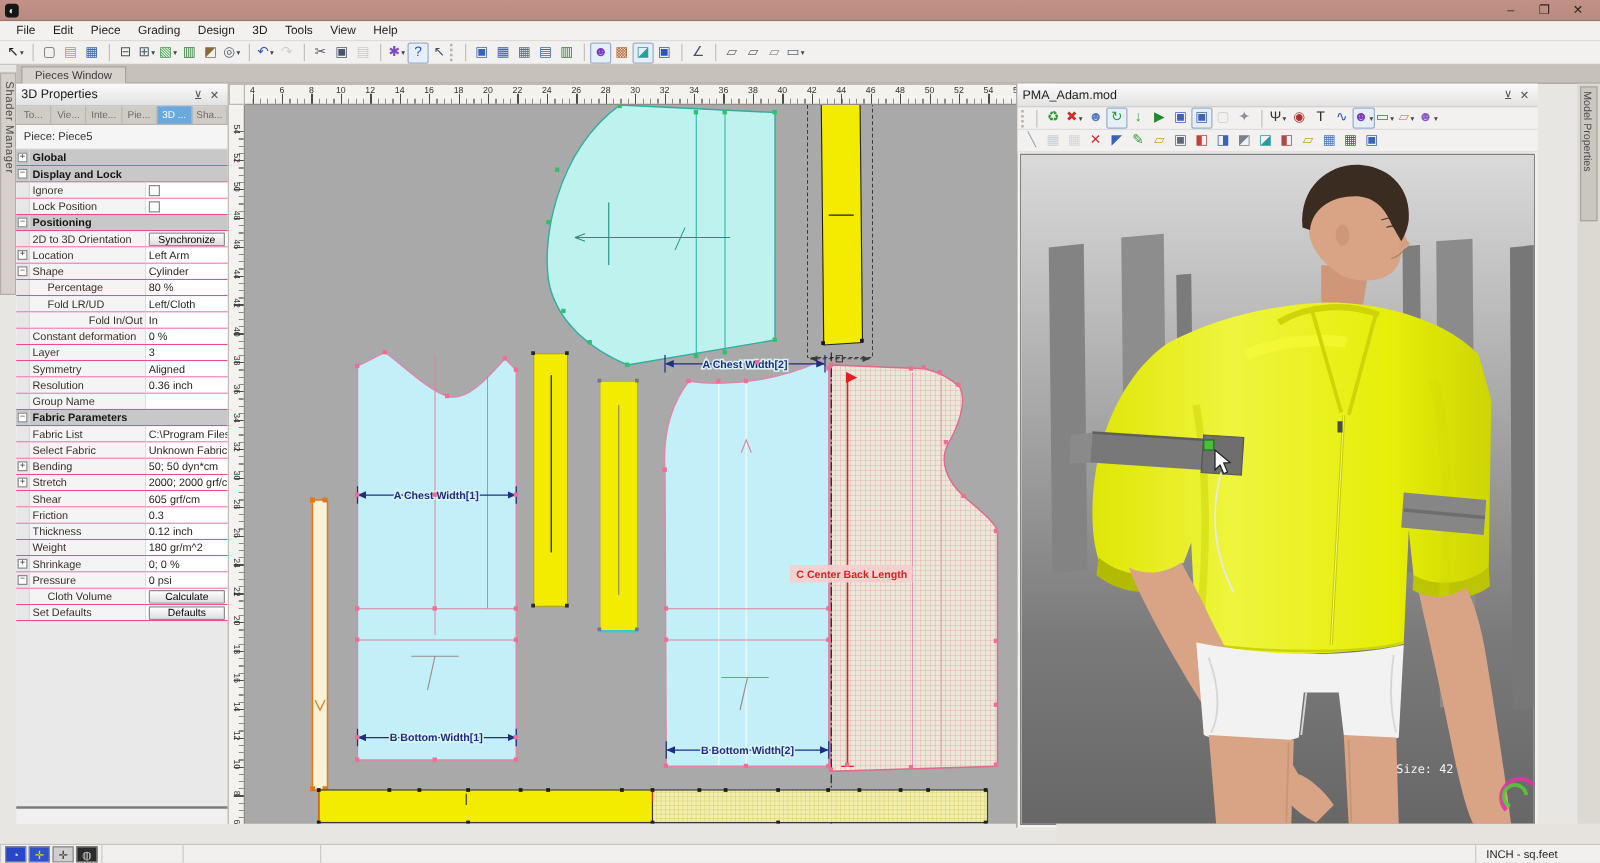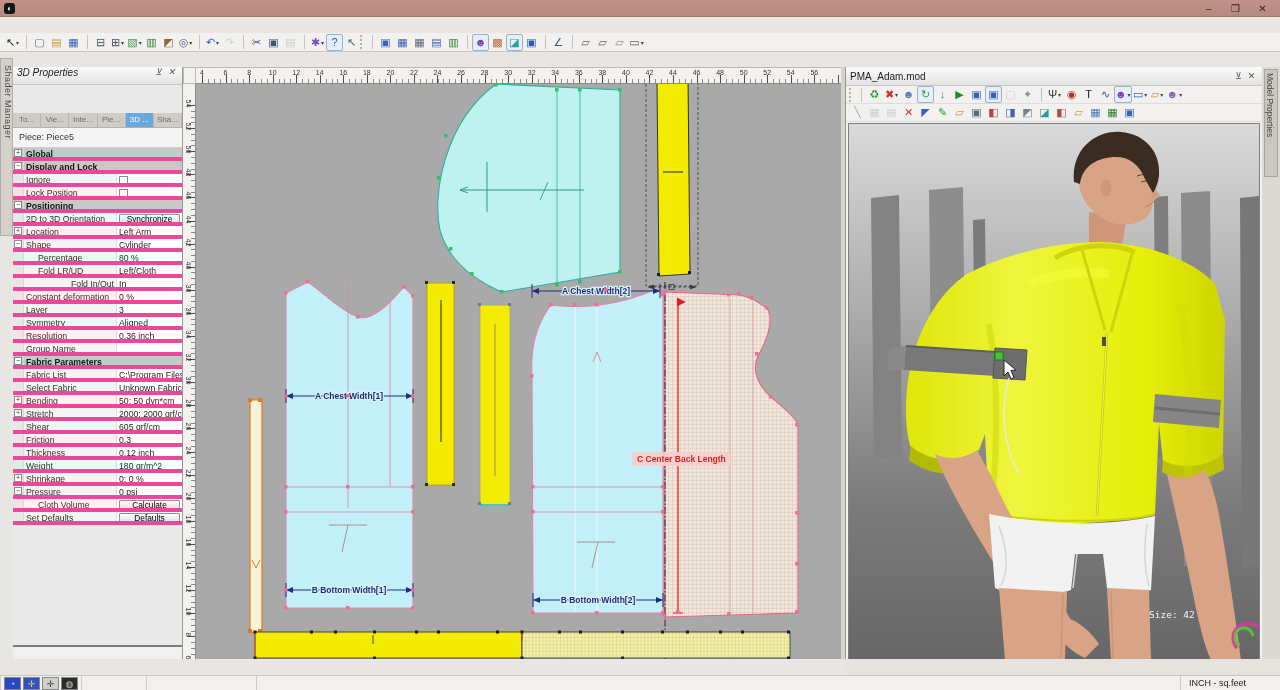--- a/index.html
+++ b/index.html
@@ -32,29 +32,29 @@
   
   #mditabs{left:13px;top:52px;width:1267px;height:15px;background:#c6c2bb;border-bottom:1px solid #aaa69f;}
   #pieces-window-tab{position:absolute;left:4px;top:1px;height:14px;padding:0 10px;background:#d7d3cc;border:1px solid #a8a49d;border-bottom:none;font-size:9px;color:#3c3c3c;line-height:13px;}
 
   
   #shader-tab{left:0;top:58px;width:13px;height:178px;background:#d5d1ca;border:1px solid #b2aea7;}
   #shader-tab span{position:absolute;left:1px;top:6px;width:11px;font-size:9px;color:#4a4a4a;writing-mode:vertical-rl;letter-spacing:.5px;}
 
   
   #left-panel{left:13px;top:67px;width:170px;height:592px;background:#e9e9e9;border-right:1px solid #9b9892;display:flex;flex-direction:column;}
-  #lp-header{height:18px;background:linear-gradient(#fbfbfb,#e2e2e2);border-bottom:1px solid #c6c6c6;display:flex;padding:0 4px;font-style:italic;}
+  #lp-header{height:18px;background:linear-gradient(#fbfbfb,#e2e2e2);border-bottom:1px solid #c6c6c6;display:flex;align-items:center;padding:0 4px;}
   #lp-title{flex:1;font-size:10px;color:#1c1c1c;}
   .panel-glyph{width:13px;text-align:center;color:#555;font-size:9px;}
-  #lp-tabs{height:15px;display:flex;background:#cfccc6;border-bottom:1px solid #b5b2ac;margin-top:28px;}
+  #lp-tabs{height:15px;display:flex;background:#cfccc6;border-bottom:1px solid #b5b2ac;}
   .lp-tab{flex:1;font-size:8px;color:#6b6b6b;text-align:center;line-height:14px;border-right:1px solid #bab7b1;overflow:hidden;white-space:nowrap;}
   .lp-tab.active{background:#69a9dd;color:#fff;}
   #lp-info{height:20px;background:#f5f5f5;border-bottom:1px solid #cfcfcf;font-size:9px;color:#333;padding:4px 6px;}
   #prop-grid{background:#fff;}
-  .prow{display:flex;height:13px;border-bottom:4px solid #ec4899;align-items:stretch;font-size:8.7px;}
+  .prow{display:flex;height:13px;border-bottom:1px solid #ec4899;align-items:stretch;font-size:8.7px;}
   .prow .gut{width:11px;background:#e7e7e7;border-right:1px solid #d8d8d8;display:flex;align-items:center;justify-content:center;}
   .expbox{width:8px;height:8px;border:1px solid #8a8a8a;background:#fff;font-size:7px;line-height:6px;text-align:center;color:#333;}
   .prow .pname{width:93px;padding:1px 2px;color:#3b2e2a;background:#f4f4f4;border-right:1px solid #ddd;overflow:hidden;white-space:nowrap;}
   .prow .pval{flex:1;padding:1px 2px;color:#241c1a;background:#fff;overflow:hidden;white-space:nowrap;}
   .prow.cat{background:#c8c8c8;}
   .prow.cat .pname{background:#c8c8c8;font-weight:bold;color:#141414;width:auto;flex:1;border-right:none;}
   .prow.cat .gut{background:#c8c8c8;}
   .pbtn{width:100%;height:11px;font-size:8.3px;line-height:9px;background:linear-gradient(#fdfdfd,#dedede);border:1px solid #8f8f8f;border-radius:1px;font-family:"Liberation Sans",sans-serif;}
   .cbx{width:9px;height:9px;border:1px solid #8a8a8a;background:#fff;display:inline-block;margin-top:1px;}
   #lp-fill{flex:1;background:#e9e9e9;}
@@ -67,21 +67,21 @@
     background-size:100% 8px,100% 4px;background-position:6px bottom,6px bottom;background-repeat:no-repeat;}
   .hnum{position:absolute;top:1px;font-size:7px;color:#333;transform:translateX(-50%);}
   #vruler{left:183px;top:84px;width:13px;height:575px;background:#f3f2ef;border-right:1px solid #8f8c87;
     background-image:repeating-linear-gradient(to bottom,#4c4c4c 0 1px,transparent 1px 23.1px),repeating-linear-gradient(to bottom,#8a8a8a 0 1px,transparent 1px 5.775px);
     background-size:8px 100%,4px 100%;background-position:right 21px,right 21px;background-repeat:no-repeat;}
   .vnum{position:absolute;left:0px;width:11px;font-size:7px;color:#333;transform:rotate(90deg);text-align:center;}
   #canvas2d{left:196px;top:84px;width:645px;height:575px;background:#a9a9a9;overflow:hidden;}
   #splitter{left:841px;top:67px;width:4px;height:592px;background:#d6d3cd;}
 
   
-  #right-panel{left:845px;top:67px;width:417px;height:595px;background:#f2f1ef;border-left:1px solid #9b9892;display:flex;flex-direction:column;}
+  #right-panel{left:813px;top:67px;width:417px;height:595px;background:#f2f1ef;border-left:1px solid #9b9892;display:flex;flex-direction:column;}
   #rp-header{height:19px;background:linear-gradient(#fbfbfb,#e2e2e2);border-bottom:1px solid #c6c6c6;display:flex;align-items:center;padding:0 4px;}
   #rp-title{flex:1;font-size:10px;color:#1c1c1c;}
   .rp-toolbar{height:18px;display:flex;align-items:center;padding-left:3px;background:#f2f1ef;border-bottom:1px solid #ddd;}
   #viewport3d{flex:1;margin:1px 2px 2px 2px;border:1px solid #808080;position:relative;overflow:hidden;}
   #viewport3d svg{display:block;}
 
   
   #model-tab{left:1262px;top:67px;width:18px;height:595px;background:#dcd8d2;}
   #model-tab .vt{position:absolute;left:2px;top:2px;width:14px;height:108px;background:#cac6c0;border:1px solid #a8a49d;}
   #model-tab span{position:absolute;left:3px;top:6px;width:10px;font-size:8.5px;color:#4a4a4a;writing-mode:vertical-rl;}
@@ -104,20 +104,31 @@
 
   <div id="titlebar" class="abs">
     <span id="app-icon">◐</span>
     <div id="win-controls">
       <span class="winbtn">–</span>
       <span class="winbtn">❐</span>
       <span class="winbtn">✕</span>
     </div>
   </div>
 
+  <div id="menubar" class="abs">
+      <span class="menu-item">File</span>
+      <span class="menu-item">Edit</span>
+      <span class="menu-item">Piece</span>
+      <span class="menu-item">Grading</span>
+      <span class="menu-item">Design</span>
+      <span class="menu-item">3D</span>
+      <span class="menu-item">Tools</span>
+      <span class="menu-item">View</span>
+      <span class="menu-item">Help</span>
+    </div>
 
   <div id="toolbar" class="abs">
       <span class="tbtn">
         <span class="glyph" style="color: rgb(28, 28, 28);">↖</span>
         <span class="drop">▾</span>
       </span>
       <i class="tsep"></i>
       <span class="tbtn">
         <span class="glyph" style="color: rgb(90, 106, 122);">▢</span>
       </span>
@@ -221,20 +232,23 @@
       </span>
       <span class="tbtn">
         <span class="glyph" style="color: rgb(138, 148, 160);">▱</span>
       </span>
       <span class="tbtn">
         <span class="glyph" style="color: rgb(90, 106, 122);">▭</span>
         <span class="drop">▾</span>
       </span>
     </div>
 
+  <div id="mditabs" class="abs">
+    <span id="pieces-window-tab">Pieces Window</span>
+  </div>
 
   <div id="shader-tab" class="abs">
     <span>Shader Manager</span>
   </div>
 
   <div id="left-panel" class="abs">
     <div id="lp-header">
       <span id="lp-title">3D Properties</span>
       <span class="panel-glyph">⊻</span>
       <span class="panel-glyph">✕</span>

